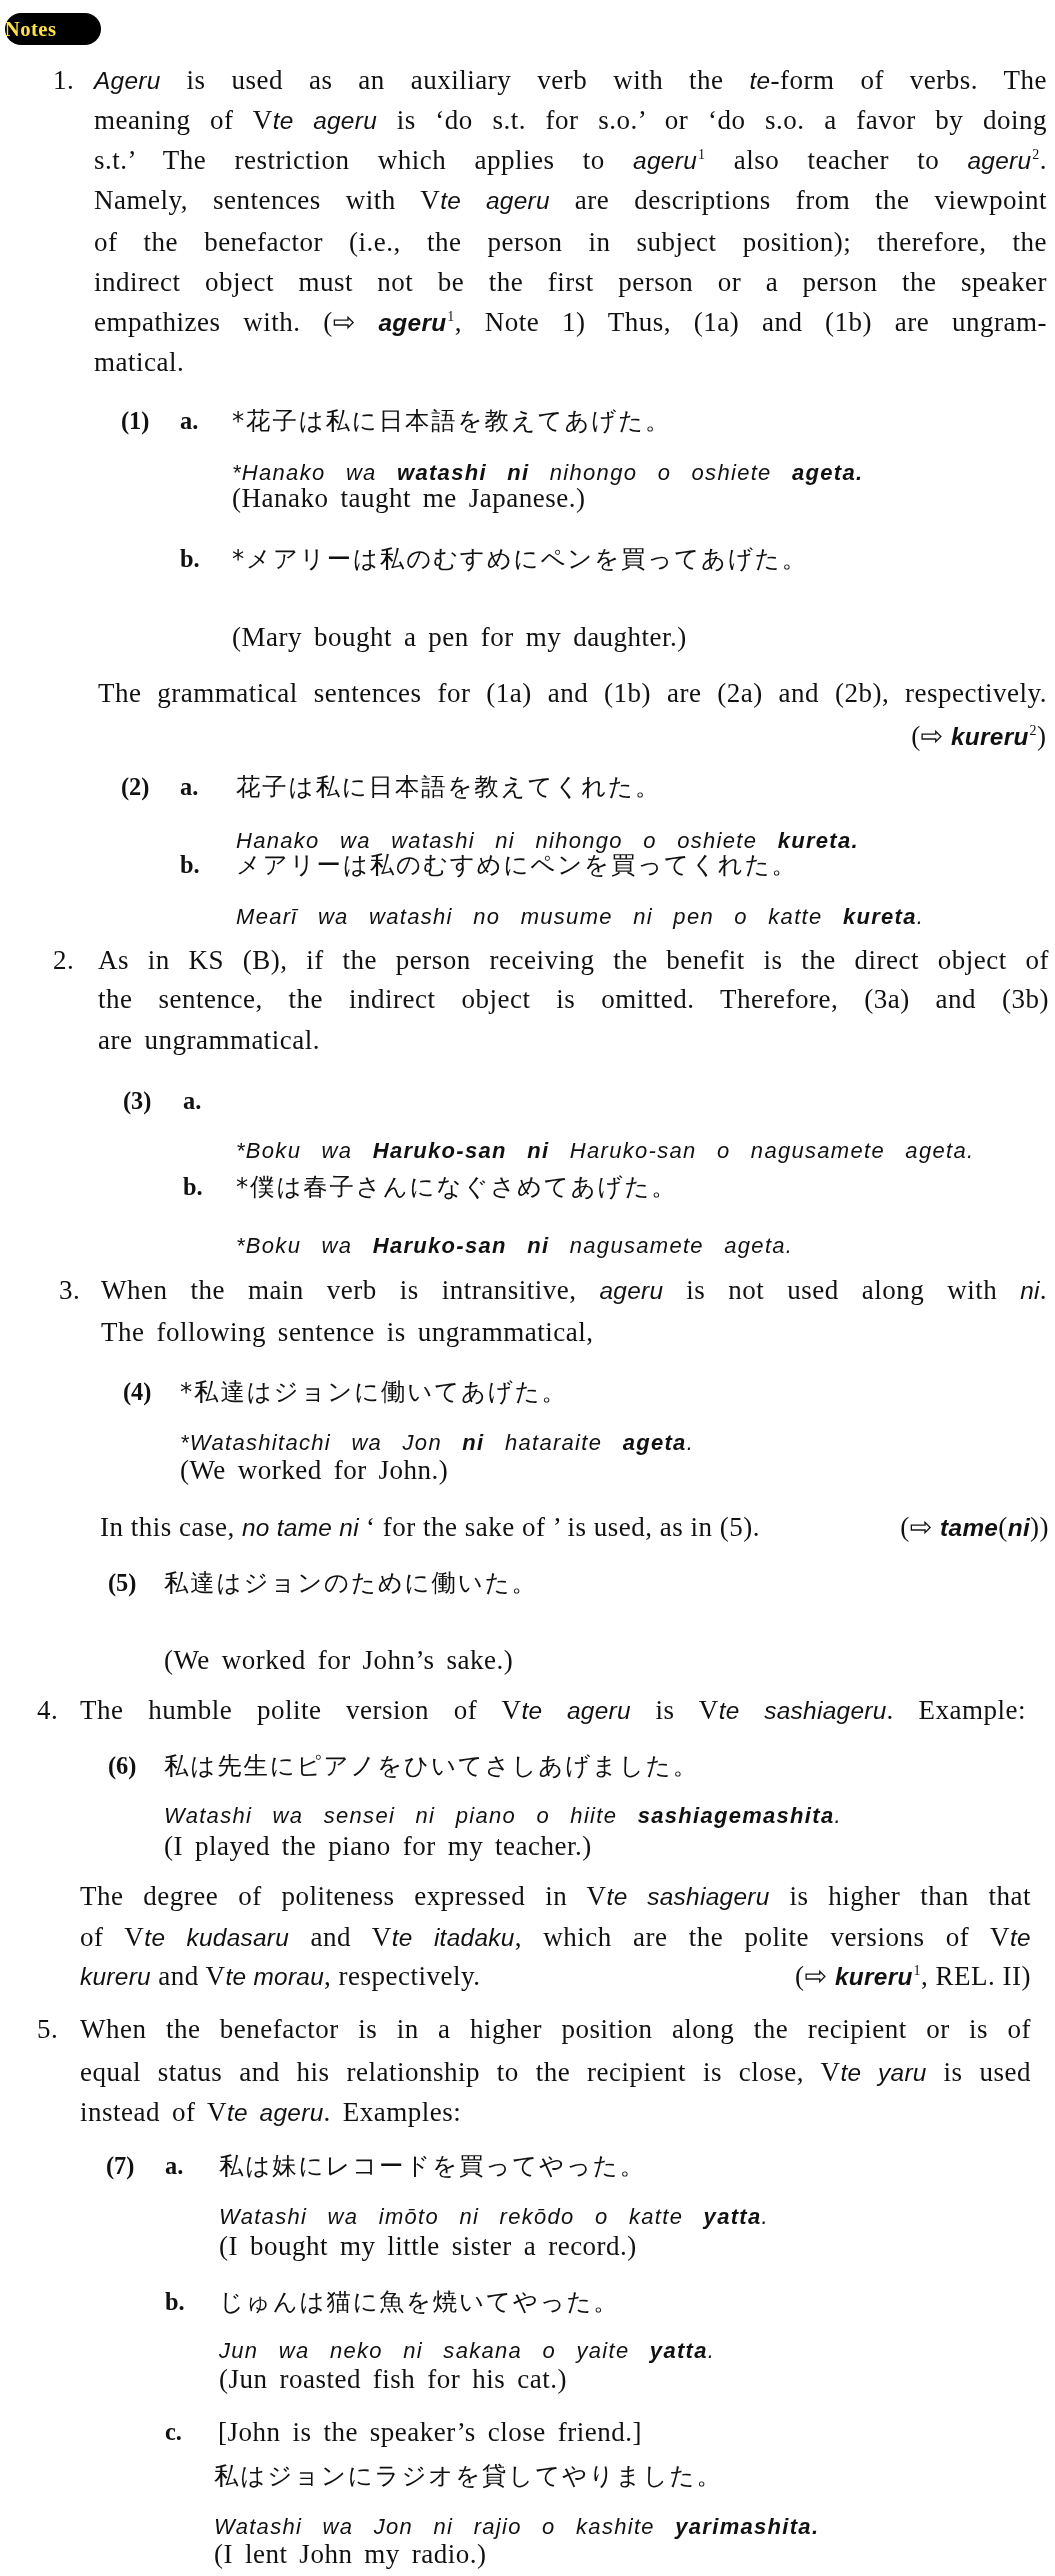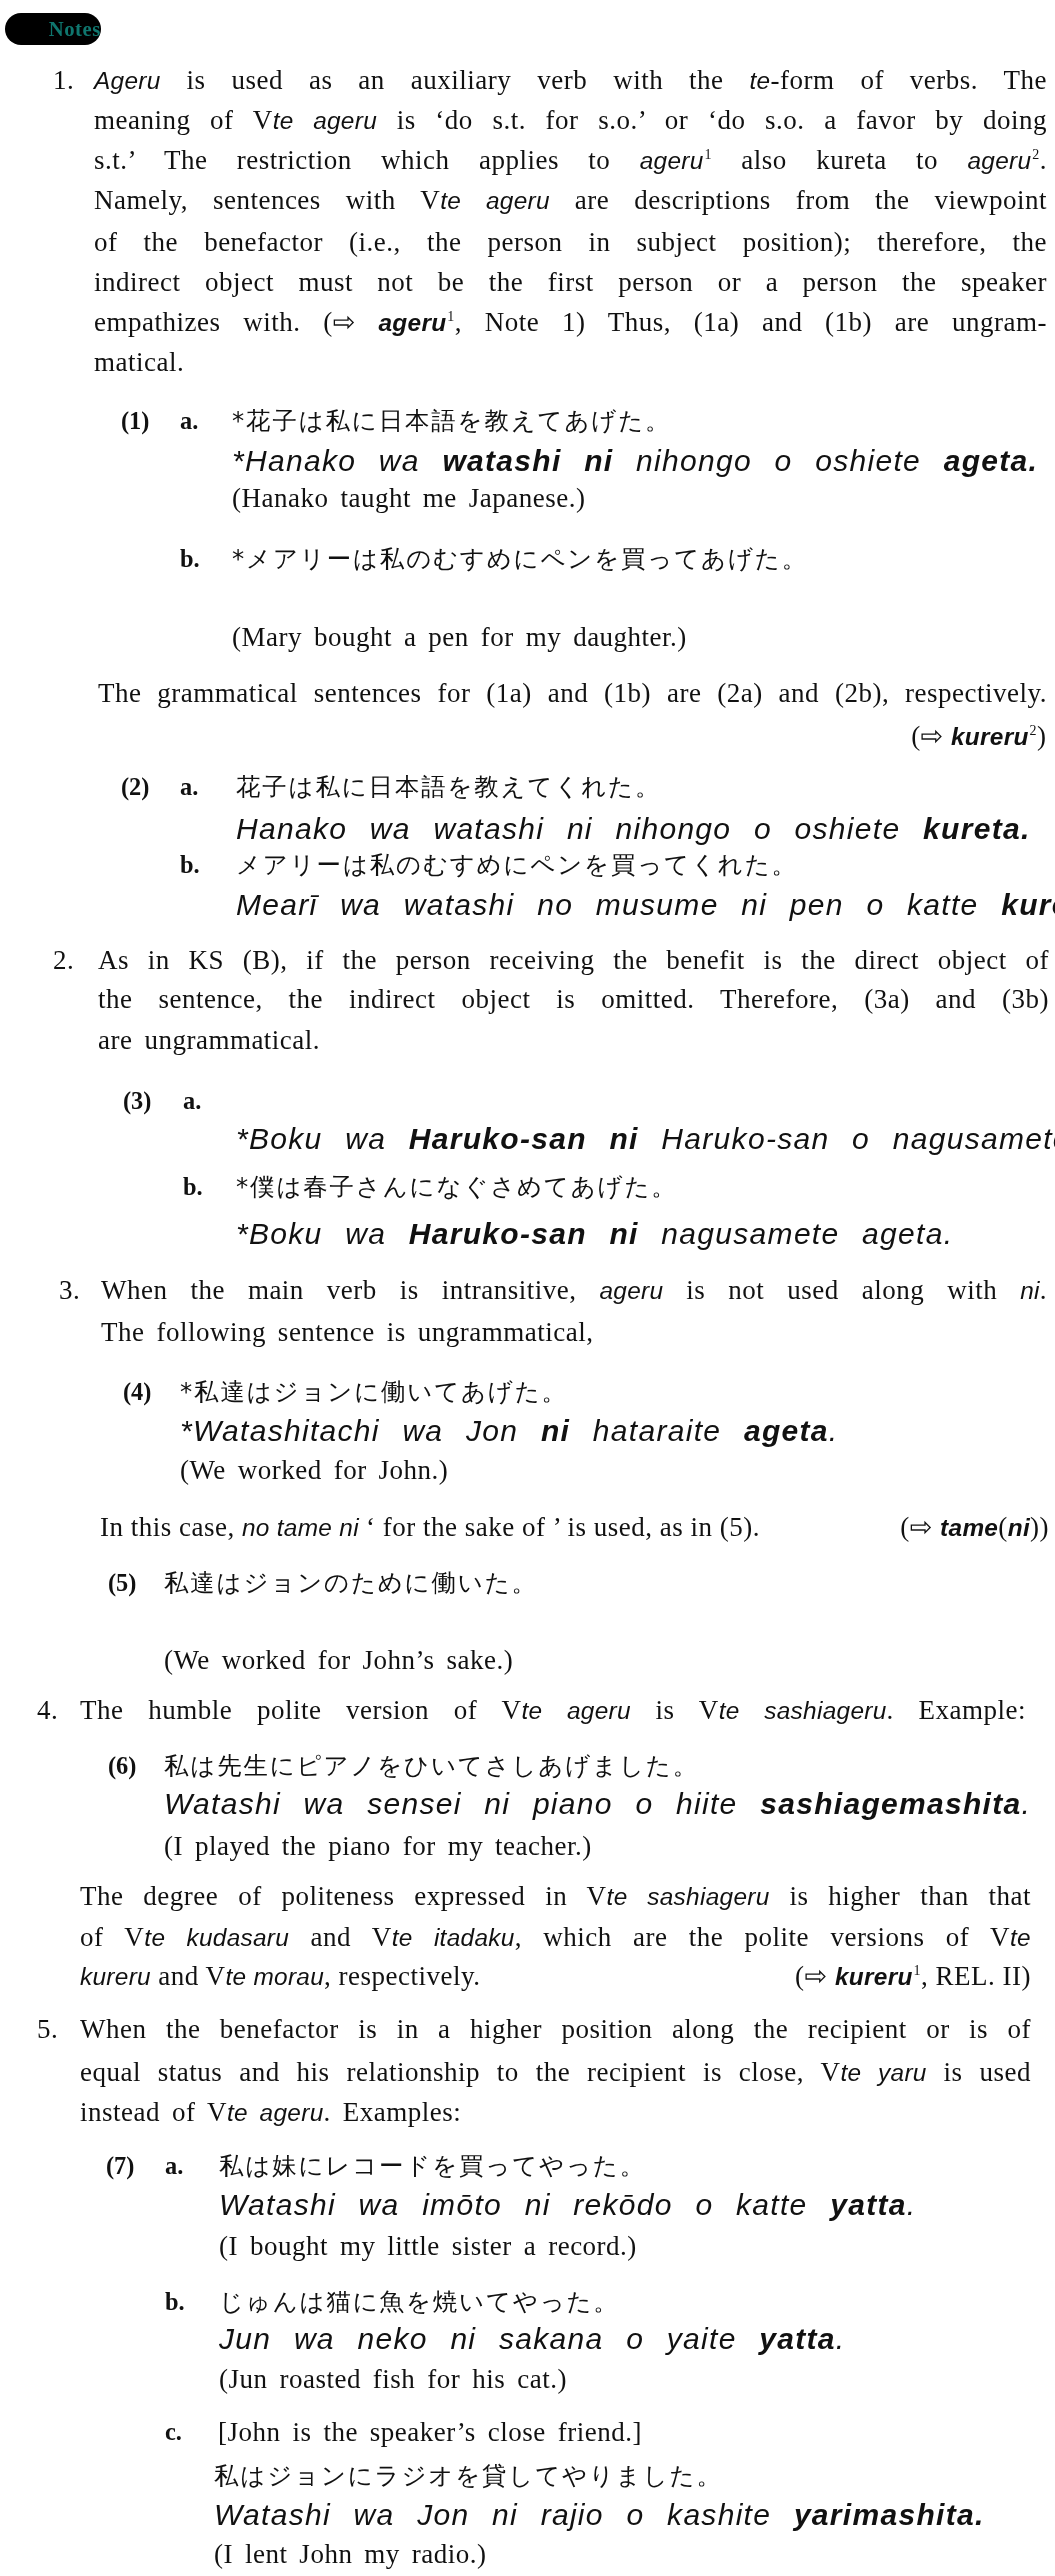--- a/index.html
+++ b/index.html
@@ -6,37 +6,37 @@
   .page { position: relative; width: 1056px; height: 2576px; background: #ffffff; color: #111111; overflow: hidden; }
   .ln { position: absolute; height: 38px; line-height: 38px; white-space: nowrap; }
   .serif { font-family: "Liberation Serif", serif; font-size: 27px; letter-spacing: 0.5px; }
   .ws { word-spacing: 4.7px; }
   .j { white-space: normal; text-align: justify; text-align-last: justify; }
   .it { font-family: "Liberation Sans", sans-serif; font-style: italic; font-size: 24.4px; letter-spacing: 0.3px; }
   .bi { font-family: "Liberation Sans", sans-serif; font-style: italic; font-weight: bold; font-size: 24.4px; letter-spacing: 0.3px; }
   .sup { font-family: "Liberation Serif", serif; font-size: 14px; position: relative; top: -10.3px; margin-left: 0.9px; }
   .lbl { font-family: "Liberation Serif", serif; font-size: 24.4px; font-weight: bold; }
   .jp { font-family: "DejaVu Sans", sans-serif; font-size: 24.4px; letter-spacing: 1.9px; }
-  .rom { font-family: "Liberation Sans", sans-serif; font-style: italic; font-size: 30px; letter-spacing: 1.3px; word-spacing: 13px; }
+  .rom { font-family: "Liberation Sans", sans-serif; font-style: italic; font-size: 22px; letter-spacing: 1.3px; word-spacing: 13px; margin-top: 12px; }
   .rom .b { font-weight: bold; }
   .flex { display: flex; justify-content: space-between; }
-  .badge { position: absolute; left: 4.7px; top: 13px; width: 96px; height: 32px; background: #000000; color: #0f766e; border-radius: 16px;
-           font-family: "Liberation Serif", serif; font-weight: bold; font-size: 20.7px; line-height: 32px; text-align: right; letter-spacing: 0.5px; }
+  .badge { position: absolute; left: 4.7px; top: 13px; width: 96px; height: 32px; background: #000000; color: #fde047; border-radius: 16px;
+           font-family: "Liberation Serif", serif; font-weight: bold; font-size: 20.7px; line-height: 32px; text-align: left; letter-spacing: 0.5px; }
 </style>
 </head>
 <body>
 
 <div class="page">
 
   <div class="badge"><span>Notes</span></div>
 
   <div class="ln serif" style="top:61px;left:53px">1.</div>
   <div class="ln serif j" style="top:61px;left:94px;width:953px"><span class="it">Ageru</span><span> is used as an auxiliary verb with the </span><span class="it">te</span><span>-form of verbs.  The</span></div>
   <div class="ln serif j" style="top:101px;left:94px;width:953px"><span>meaning of V</span><span class="it">te ageru</span><span> is ‘do s.t. for s.o.’ or ‘do s.o. a favor by doing</span></div>
-  <div class="ln serif j" style="top:141px;left:94px;width:953px"><span>s.t.’  The restriction which applies to </span><span class="it">ageru</span><span class="sup">1</span><span> also kureta to </span><span class="it">ageru</span><span class="sup">2</span><span>.</span></div>
+  <div class="ln serif j" style="top:141px;left:94px;width:953px"><span>s.t.’  The restriction which applies to </span><span class="it">ageru</span><span class="sup">1</span><span> also teacher to </span><span class="it">ageru</span><span class="sup">2</span><span>.</span></div>
   <div class="ln serif j" style="top:181px;left:94px;width:953px"><span>Namely, sentences with V</span><span class="it">te ageru</span><span> are descriptions from the viewpoint</span></div>
   <div class="ln serif j" style="top:223px;left:94px;width:953px"><span>of the benefactor (i.e., the person in subject position); therefore, the</span></div>
   <div class="ln serif j" style="top:263px;left:94px;width:953px"><span>indirect object must not be the first person or a person the speaker</span></div>
   <div class="ln serif j" style="top:303px;left:94px;width:953px"><span>empathizes with.  (⇨ </span><span class="bi">ageru</span><span class="sup">1</span><span>, Note 1)  Thus, (1a) and (1b) are ungram-</span></div>
   <div class="ln serif ws" style="top:343px;left:94px"><span>matical.</span></div>
 
   <div class="ln lbl" style="top:402px;left:121px">(1)</div>
   <div class="ln lbl" style="top:402px;left:180px">a.</div>
   <div class="ln jp" style="top:402px;left:232px">*花子は私に日本語を教えてあげた。</div>
   <div class="ln rom" style="top:442px;left:232px"><span>*Hanako wa </span><span class="b">watashi ni</span><span> nihongo o oshiete </span><span class="b">ageta.</span></div>

